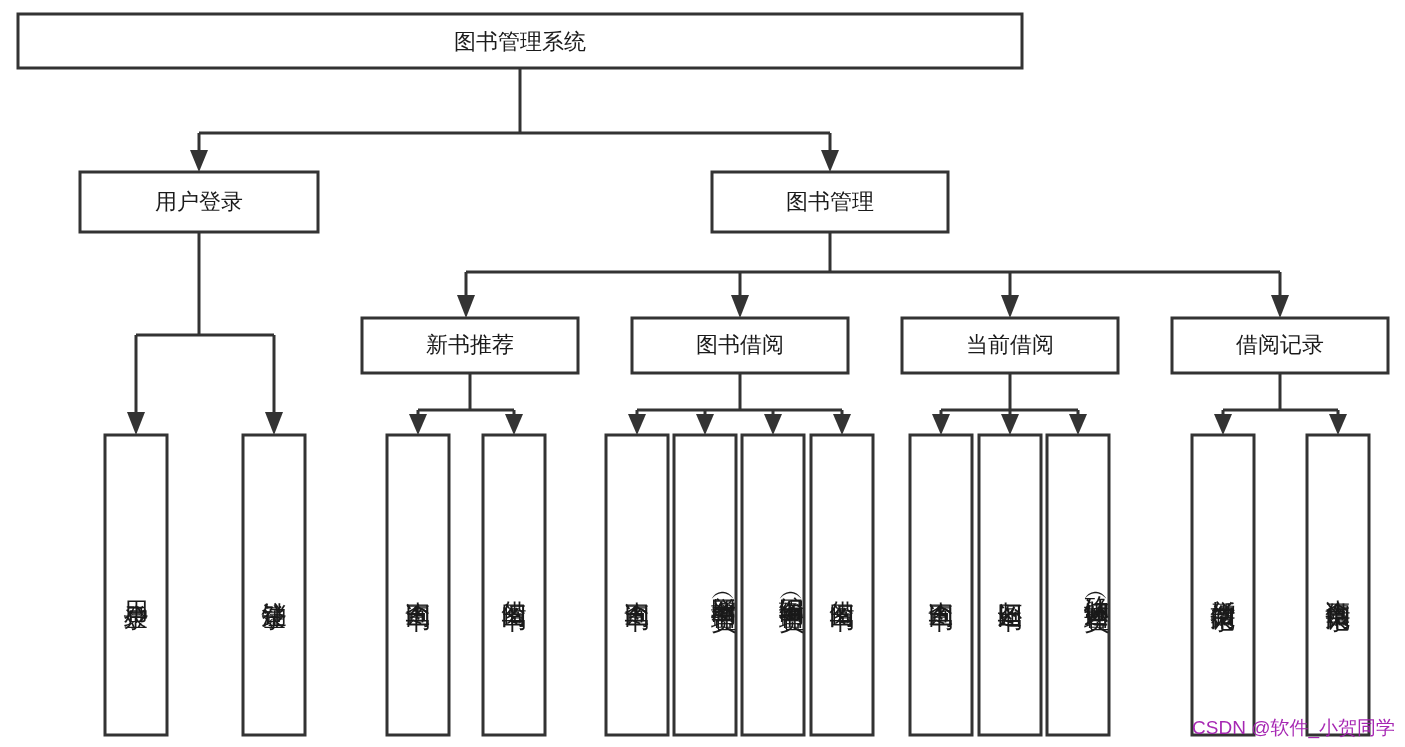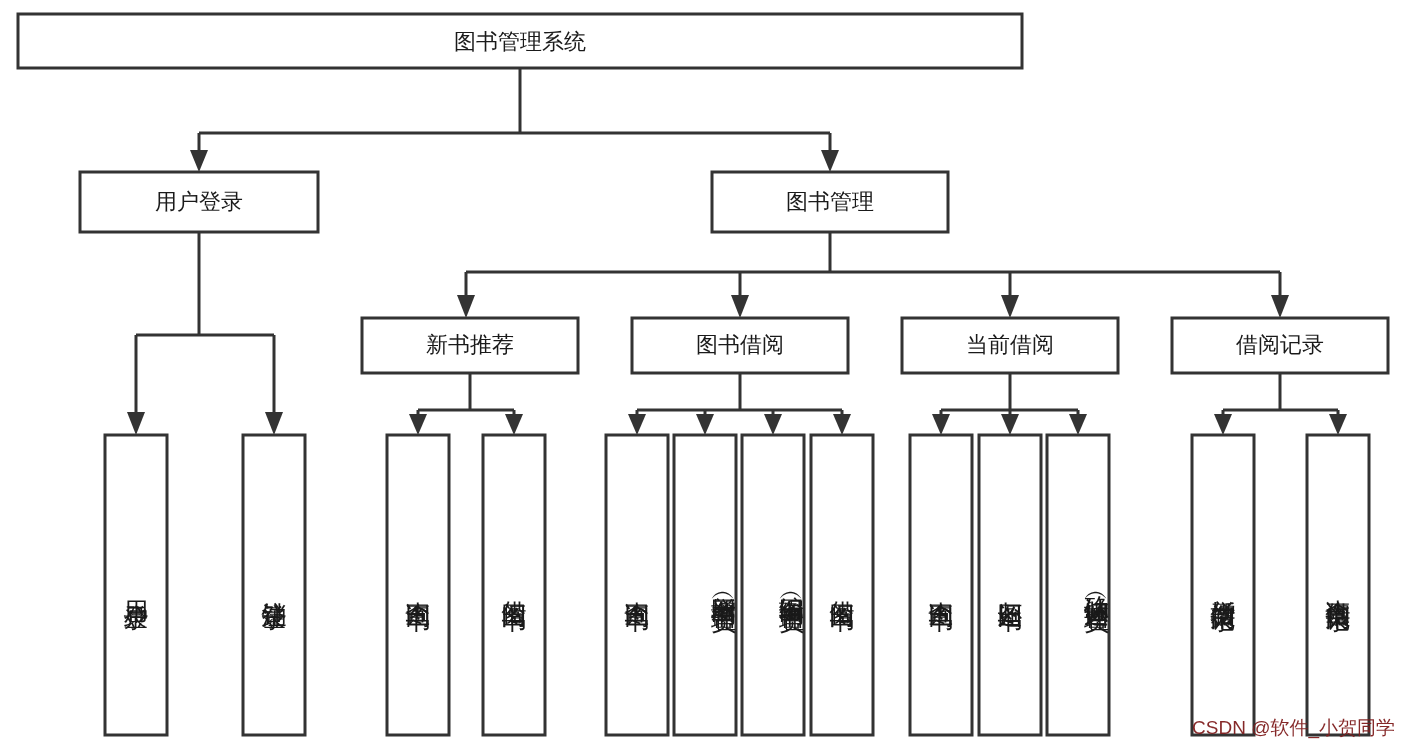--- a/index.html
+++ b/index.html
@@ -61,21 +61,21 @@
     justify-content: center;
     pointer-events: none;
     white-space: nowrap;
   }
   .watermark {
     position: absolute;
     right: 10px;
     bottom: 6px;
     font-family: "Liberation Sans", "DejaVu Sans", sans-serif;
     font-size: 19px;
-    color: #7f1d1d;
+    color: #a21caf;
     opacity: 0.95;
     white-space: nowrap;
   }
 </style>
 </head>
 <body>
 
 <div id="diagram-root">
 
   <svg id="flow-svg" viewBox="0 0 1405 747">

